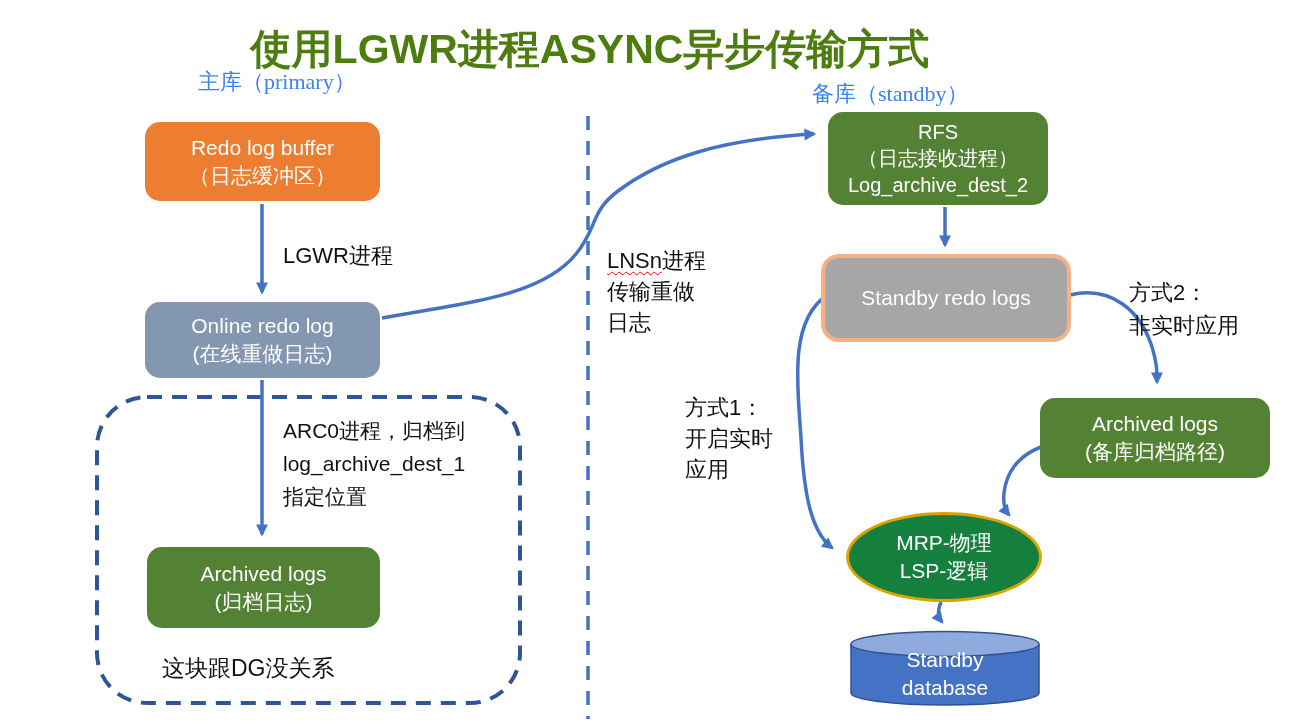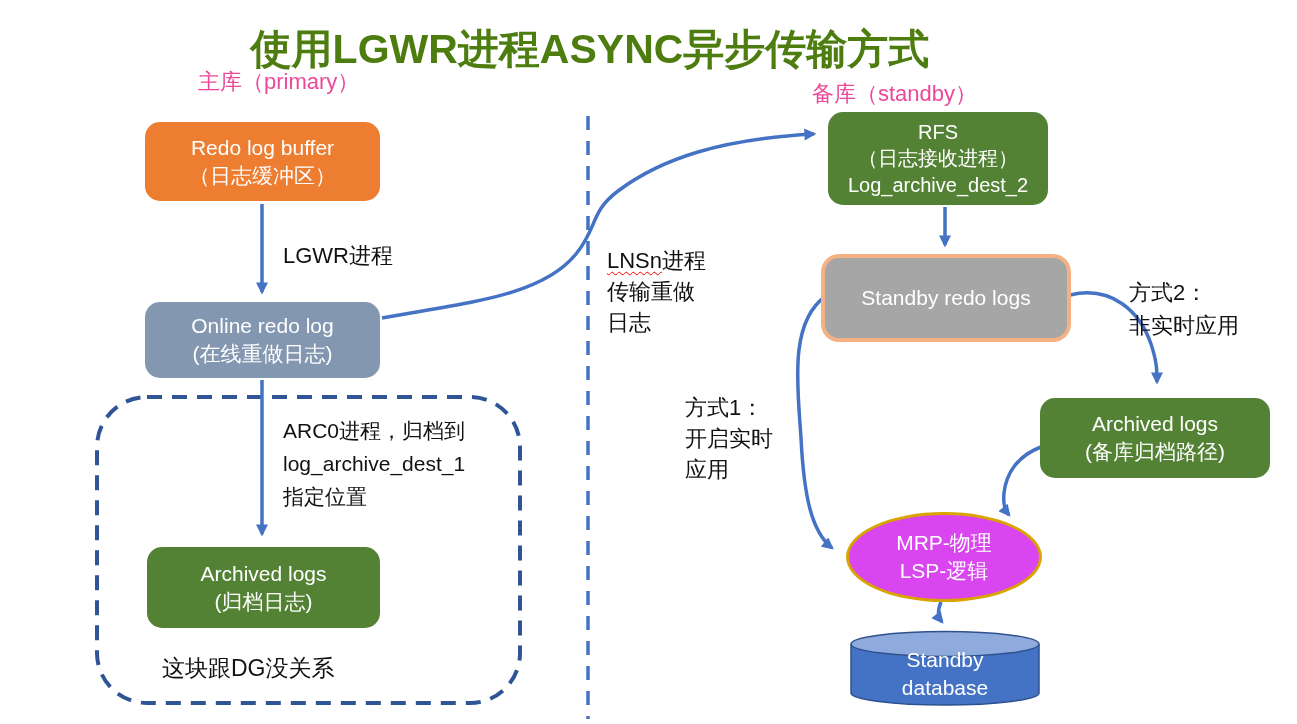--- a/index.html
+++ b/index.html
@@ -20,33 +20,33 @@
     font-size:21px;
   }
   .node-orange{background:#ED7D31;}
   .node-bluegray{background:#8497B0;align-items:center;}
   .node-green{background:#548235;}
   .node-gray{background:#A6A6A6;border:4px solid #F4B183;border-radius:18px;gap:44px;}
   .ellipse{
     position:absolute;z-index:2;
     display:flex;flex-direction:column;align-items:center;justify-content:center;
     color:#ffffff;text-align:center;
-    background:#d946ef;border:3px solid #D9A300;border-radius:50%;
+    background:#15803d;border:3px solid #D9A300;border-radius:50%;
     font-size:21px;line-height:1.35;
   }
   .label{
     position:absolute;z-index:3;color:#111111;
     font-size:22px;line-height:1.45;white-space:nowrap;
   }
   .title{
     position:absolute;z-index:3;color:#4d7c0f;
     font-size:41px;font-weight:bold;text-align:center;white-space:nowrap;
   }
   .section-label{
-    position:absolute;z-index:3;color:#ec4899;font-size:22px;white-space:nowrap;
+    position:absolute;z-index:3;color:#3b82f6;font-size:22px;white-space:nowrap;font-family:Liberation Serif, serif;
   }
   .wavy{
     text-decoration:underline wavy #ff0000;
     text-decoration-thickness:1px;
     text-underline-offset:3px;
   }
   .cyl-wrap{position:absolute;z-index:2;}
   .cyl-text{
     position:absolute;left:0;top:16px;width:100%;
     color:#ffffff;font-size:21px;line-height:1.32;text-align:center;z-index:3;

